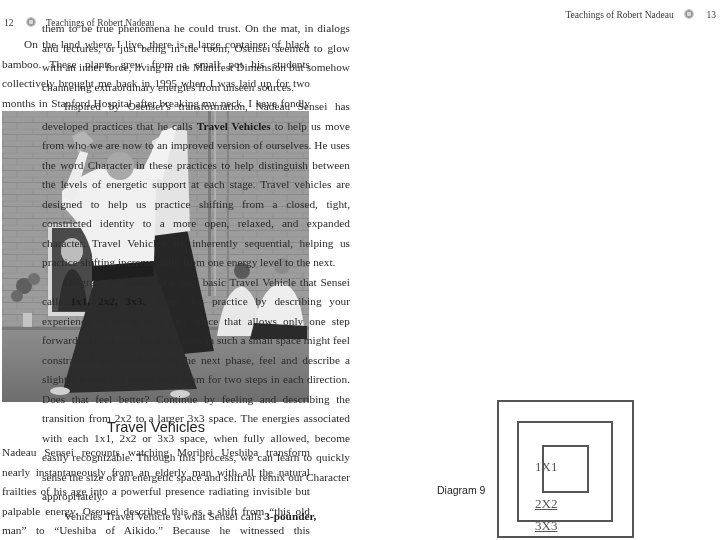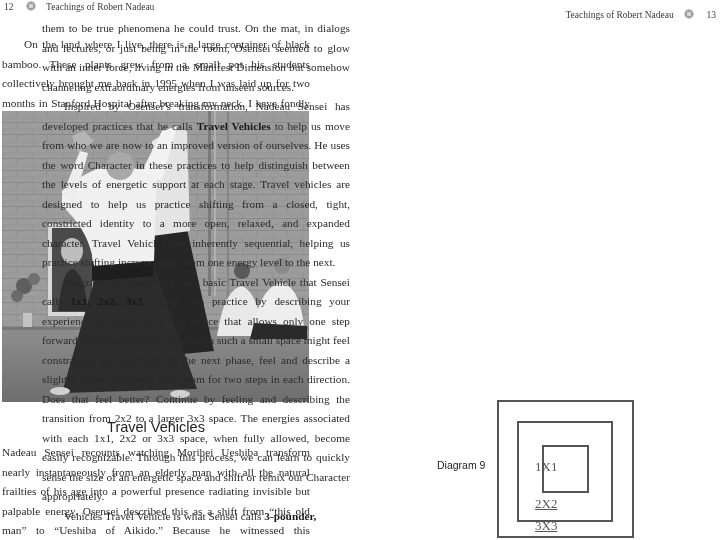--- a/index.html
+++ b/index.html
@@ -8,41 +8,41 @@
   .page { position:absolute; top:0; height:540px; }
   .page-left { left:0; width:360px; }
   .page-right { left:360px; width:360px;margin-top:8px; }
 
   .running-head { position:absolute; top:1px; font-size:9.5px; color:#3a3a3a; white-space:nowrap; line-height:12px; }
   .running-head .num { display:inline-block; }
   .ornament { display:inline-block; width:10px; height:10px; border-radius:50%;
               background: radial-gradient(circle, #d8d8d8 0 2px, #9a9a9a 2.5px 3.5px, #c8c8c8 4px 5px);
               vertical-align:-1px; margin:0 8px; }
   .page-left .running-head { left:4px; }
-  .page-left .running-head .num { margin-right:2px; }
+  .page-left .running-head .num { margin-right:2px;margin-top:16px; }
   .page-right .running-head { right:4px; }
   .page-right .running-head .num { margin-left:2px; }
 
   .text { position:absolute; font-size:11.3px; line-height:19.5px; text-align:justify; color:#2b2b2b; }
   .text p { margin:0; }
   .text p.indent { text-indent:22px; }
   .text b { font-weight:bold; color:#1a1a1a; }
 
   .left-top { left:2px; top:35px; width:308px; }
   .left-bottom { left:2px; top:443px; width:308px; }
   .right-body { left:42px; top:19px; width:308px; }
 
   .photo { position:absolute; left:2px; top:111px; width:307px; height:291px; overflow:hidden;
            background:#8a8a8a; }
   .photo svg { display:block; }
 
   .section-title { position:absolute; left:2px; top:419px; width:308px; text-align:center;
                    font-family:"Liberation Sans", "DejaVu Sans", sans-serif; font-size:14.5px; color:#222; }
 
-  .diagram-label { position:absolute; left:437px; top:459px; font-family:"Liberation Sans", "DejaVu Sans", sans-serif;
+  .diagram-label { position:absolute; left:437px; top:484px; font-family:"Liberation Sans", "DejaVu Sans", sans-serif;
                    font-size:10.5px; color:#222; }
   .sq { position:absolute; border:2px solid #555; box-sizing:border-box; }
   .sq-3 { left:497px; top:400px; width:137px; height:138px; }
   .sq-2 { left:517px; top:421px; width:96px; height:101px; }
   .sq-1 { left:542px; top:445px; width:47px; height:48px; }
   .sq-lbl { position:absolute; font-family:"Liberation Serif", "DejaVu Serif", serif; font-size:13px; color:#555;
             width:60px; text-align:left; }
   .lbl-1 { left:535px; top:459px; }
   .lbl-2 { left:535px; top:496px;text-decoration:underline; }
   .lbl-3 { left:535px; top:518px;text-decoration:underline; }

